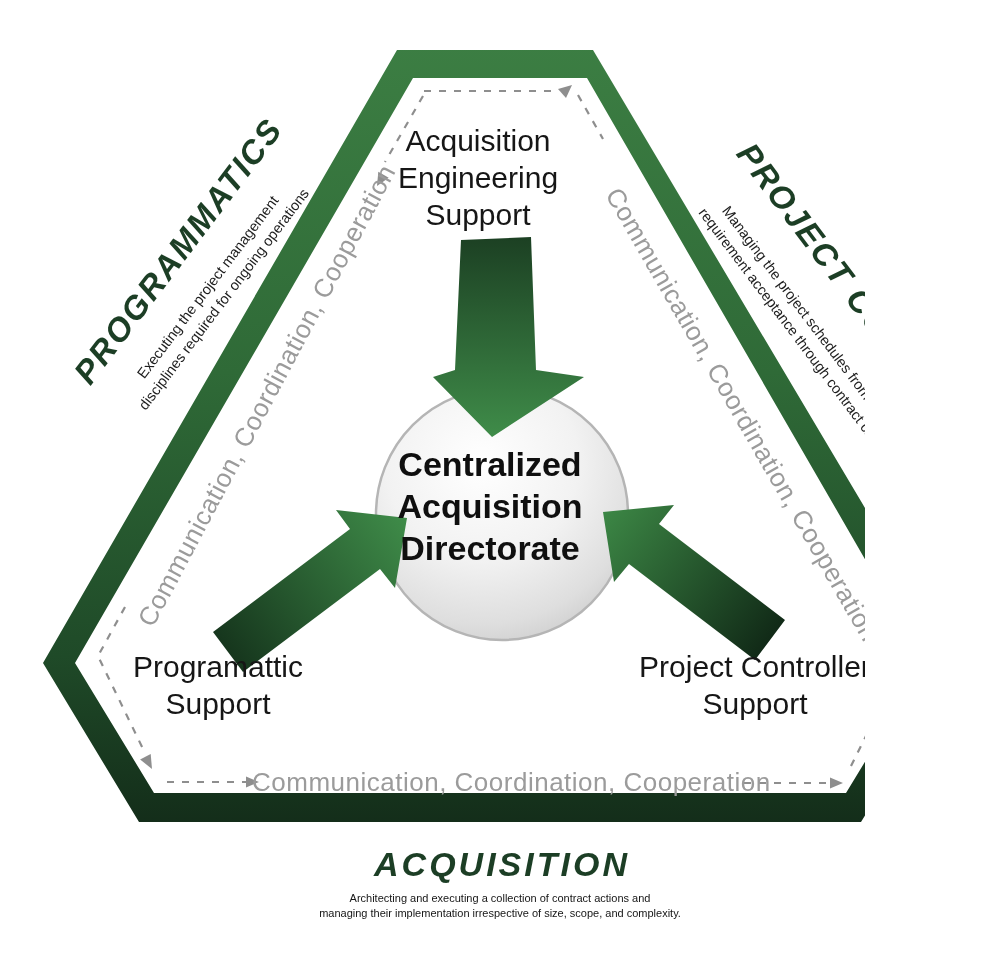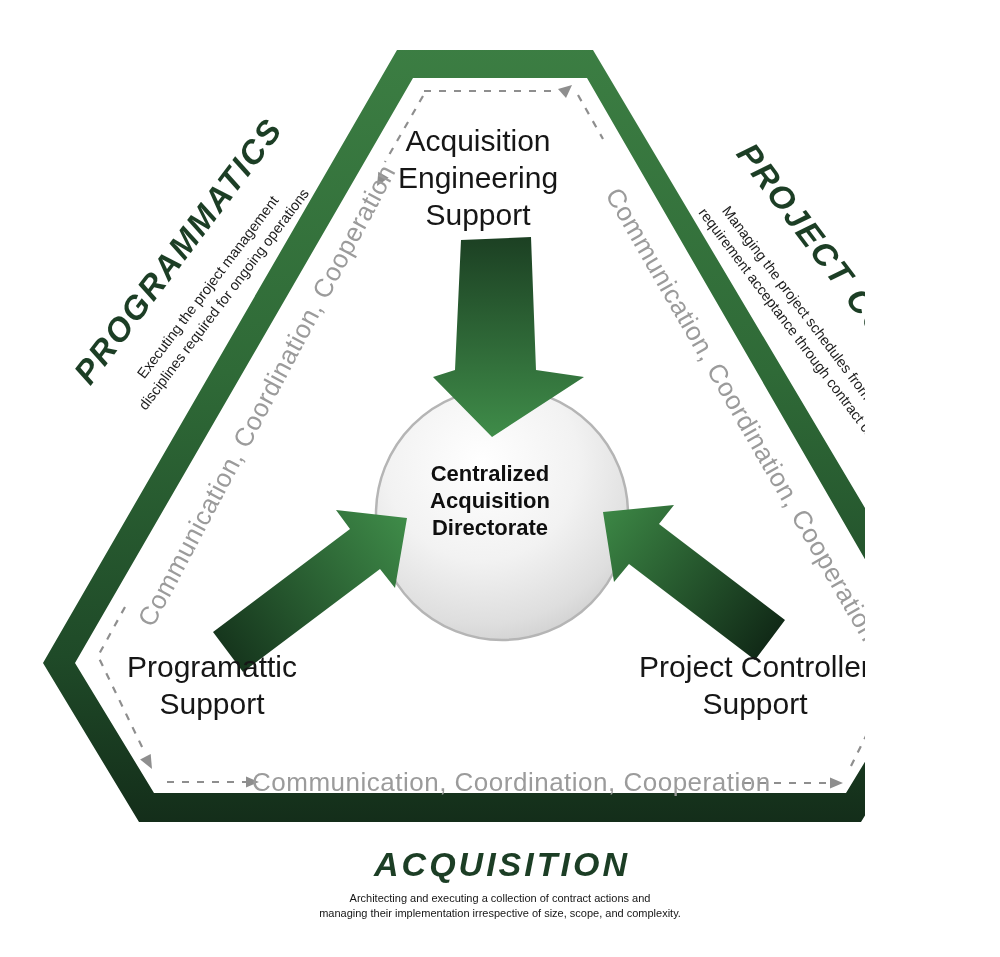--- a/index.html
+++ b/index.html
@@ -3,21 +3,21 @@
 <meta charset="utf-8">
 <style>
   html,body{margin:0;padding:0;background:#ffffff;}
   #stage{
     position:relative;width:865px;height:957px;background:#ffffff;
     overflow:hidden;font-family:"Liberation Sans",sans-serif;
   }
   #shapes{position:absolute;left:0;top:0;}
   .lbl{position:absolute;white-space:pre-line;text-align:center;line-height:1.24;}
   .node{font-size:30px;color:#161616;}
-  .center-lbl{font-size:22px;font-weight:700;color:#0f0f0f;line-height:1.23;margin-top:16px;}
+  .center-lbl{font-size:34px;font-weight:700;color:#0f0f0f;line-height:1.23;}
   .edge-lbl{font-size:26px;color:#9b9b9b;letter-spacing:0.5px;white-space:nowrap;}
   .rot{transform-origin:50% 50%;}
   .sec-title{font-weight:700;font-style:italic;color:#1c3e25;letter-spacing:2px;white-space:nowrap;}
   .sec-desc{font-size:14.5px;color:#1d1d1d;line-height:1.4;}
   .left-title{font-size:33px;transform:rotate(-53deg);}
   .left-desc{transform:rotate(-53deg);}
   .right-title{font-size:33px;transform:rotate(53deg);}
   .right-desc{transform:rotate(53deg);}
   .bottom-title{font-size:34px;letter-spacing:3px;}
   .bottom-desc{font-size:11px;color:#151515;line-height:1.35;}
@@ -88,21 +88,21 @@
   </svg>
 
   <div class="lbl node" style="left:338px;top:122px;width:280px;">Acquisition
 Engineering
 Support</div>
 
   <div class="lbl center-lbl" style="left:360px;top:444px;width:260px;">Centralized
 Acquisition
 Directorate</div>
 
-  <div class="lbl node" style="left:92px;top:648px;width:240px;">Programattic
+  <div class="lbl node" style="left:98px;top:648px;width:240px;">Programattic
 Support</div>
 
   <div class="lbl node" style="left:635px;top:648px;width:240px;">Project Controller
 Support</div>
 
   <div class="lbl edge-lbl" style="left:252px;top:766px;width:490px;">Communication, Coordination, Cooperation</div>
 
   <div class="lbl edge-lbl edge-left rot" style="left:15px;top:392px;width:490px;">Communication, Coordination, Cooperation</div>
 
   <div class="lbl edge-lbl edge-right rot" style="left:490px;top:386px;width:490px;">Communication, Coordination, Cooperation</div>

